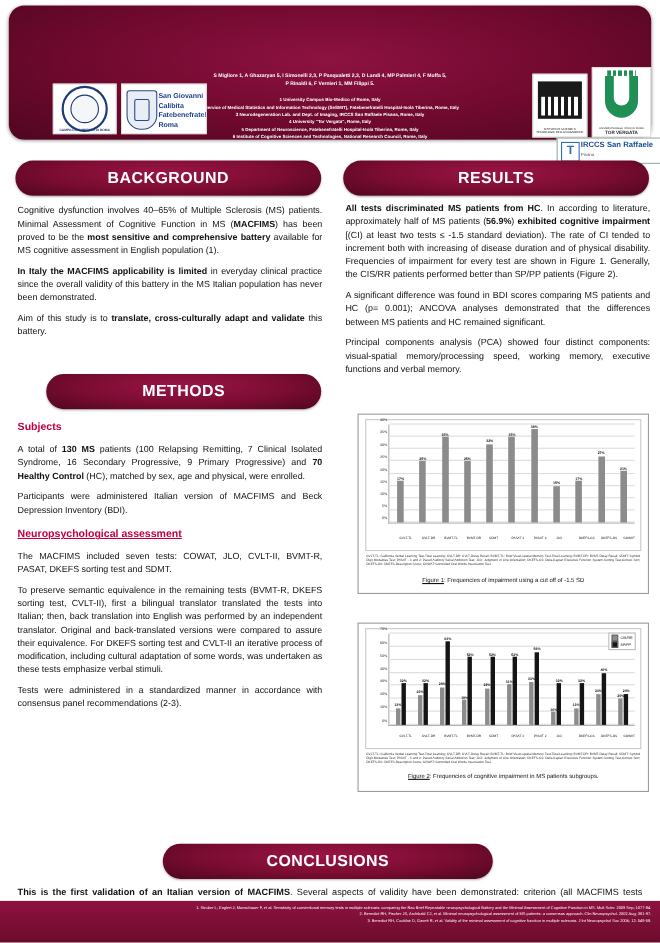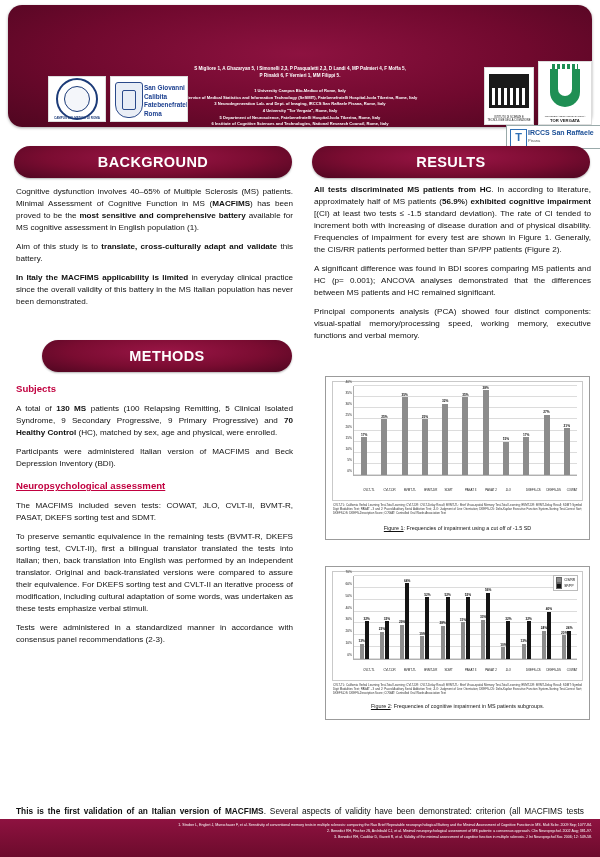--- a/index.html
+++ b/index.html
@@ -228,22 +228,22 @@
       <div class="irccs-t">T</div>
       <div class="irccs-txt">IRCCS San Raffaele</div>
       <div class="irccs-sub">Pisana</div>
     </div>
   </div>
 
   <div class="banner" id="bg-banner">BACKGROUND</div>
 
   <div class="body-col" id="bg-text">
     <p><span>Cognitive dysfunction involves 40–65% of Multiple Sclerosis (MS) patients. Minimal Assessment of Cognitive Function in MS (</span><b>MACFIMS</b><span>) has been proved to be the </span><b>most sensitive and comprehensive battery</b><span> available for MS cognitive assessment in English population (1).</span></p>
+    <p><b>In Italy the MACFIMS applicability is limited</b><span> in everyday clinical practice since the overall validity of this battery in the MS Italian population has never been demonstrated.</span></p>
     <p><span>Aim of this study is to </span><b>translate, cross-culturally adapt and validate</b><span> this battery.</span></p>
-    <p><b>In Italy the MACFIMS applicability is limited</b><span> in everyday clinical practice since the overall validity of this battery in the MS Italian population has never been demonstrated.</span></p>
   </div>
 
   <div class="banner" id="res-banner">RESULTS</div>
 
   <div class="body-col" id="res-text">
     <p><b>All tests discriminated MS patients from HC</b><span>. In according to literature, approximately half of MS patients (</span><b>56.9%</b><span>) </span><b>exhibited cognitive impairment</b><span> [(CI) at least two tests ≤ -1.5 standard deviation). The rate of CI tended to increment both with increasing of disease duration and of physical disability. Frequencies of impairment for every test are shown in Figure 1. Generally, the CIS/RR patients performed better than SP/PP patients (Figure 2).</span></p>
     <p>A significant difference was found in BDI scores comparing MS patients and HC (p= 0.001); ANCOVA analyses demonstrated that the differences between MS patients and HC remained significant.</p>
     <p>Principal components analysis (PCA) showed four distinct components: visual-spatial memory/processing speed, working memory, executive functions and verbal memory.</p>
   </div>
 
@@ -500,28 +500,29 @@
     <div class="figlegend" id="fig2-legend">CVLT-TL: California Verbal Learning Test-Total Learning; CVLT-DR: CVLT-Delay Recall; BVMT-TL: Brief Visuo-spatial Memory Test-Total Learning; BVMT-DR: BVMT-Delay Recall; SDMT: Symbol Digit Modalities Test; PASAT - 3 and 2: Paced Auditory Serial Addiction Test; JLO: Judgment of Line Orientation; DKEFS-CS: Delis-Kaplan Executive Function System-Sorting Test-Correct Sort; DKEFS-DS: DKEFS-Description Score; COWAT: Controlled Oral Words Association Test</div>
     <div class="figcap" id="fig2-cap">
       <u>Figure 2</u><span>: Frequencies of cognitive impairment in MS patients subgroups.</span>
     </div>
   </div>
 
   <div class="banner" id="met-banner">METHODS</div>
 
   <div class="body-col" id="met-text">
     <p class="sub-head">Subjects</p>
-    <p><span>A total of </span><b>130 MS</b><span> patients (100 Relapsing Remitting, 5 Clinical Isolated Syndrome, 9 Secondary Progressive, 9 Primary Progressive) and </span><b>70 Healthy Control</b><span> (HC), matched by sex, age and physical, were enrolled.</span></p>
+    <p><span>A total of </span><b>130 MS</b><span> patients (100 Relapsing Remitting, 7 Clinical Isolated Syndrome, 16 Secondary Progressive, 9 Primary Progressive) and </span><b>70 Healthy Control</b><span> (HC), matched by sex, age and physical, were enrolled.</span></p>
     <p>Participants were administered Italian version of MACFIMS and Beck Depression Inventory (BDI).</p>
     <p class="sub-head second">Neuropsychological assessment</p>
     <p>The MACFIMS included seven tests: COWAT, JLO, CVLT-II, BVMT-R, PASAT, DKEFS sorting test and SDMT.</p>
     <p>To preserve semantic equivalence in the remaining tests (BVMT-R, DKEFS sorting test, CVLT-II), first a bilingual translator translated the tests into Italian; then, back translation into English was performed by an independent translator. Original and back-translated versions were compared to assure their equivalence. For DKEFS sorting test and CVLT-II an iterative process of modification, including cultural adaptation of some words, was undertaken as these tests emphasize verbal stimuli.</p>
     <p>Tests were administered in a standardized manner in accordance with consensus panel recommendations (2-3).</p>
   </div>
 
+  <div class="banner" id="con-banner">CONCLUSIONS</div>
 
   <div class="body-col" id="con-text">
     <p><b>This is the first validation of an Italian version of MACFIMS</b><span>. Several aspects of validity have been demonstrated: criterion (all MACFIMS tests discriminate MS patients from HC), construct (factorial structure of MACFIMS), concurrent (correlation with depression). Future work will investigate the test-retest reliability and longitudinal course of neuropsychological dysfunction in MS Italian patients using these measures.</span></p>
   </div>
 
   <div class="refs">
     <div>1. Strober L, Englert J, Munschauer F, et al. Sensitivity of conventional memory tests in multiple sclerosis: comparing the Rao Brief Repeatable neuropsychological Battery and the Minimal Assessment of Cognitive Function in MS. Mult Scler. 2009 Sep; 1077-84.</div>
     <div>2. Benedict RH, Fischer JS, Archibald CJ, et al. Minimal neuropsychological assessment of MS patients: a consensus approach. Clin Neuropsychol. 2002 Aug; 381-97.</div>
     <div>3. Benedict RH, Cookfair D, Gavett R, et al. Validity of the minimal assessment of cognitive function in multiple sclerosis. J Int Neuropsychol Soc 2006; 12: 549-58.</div>
   </div>

